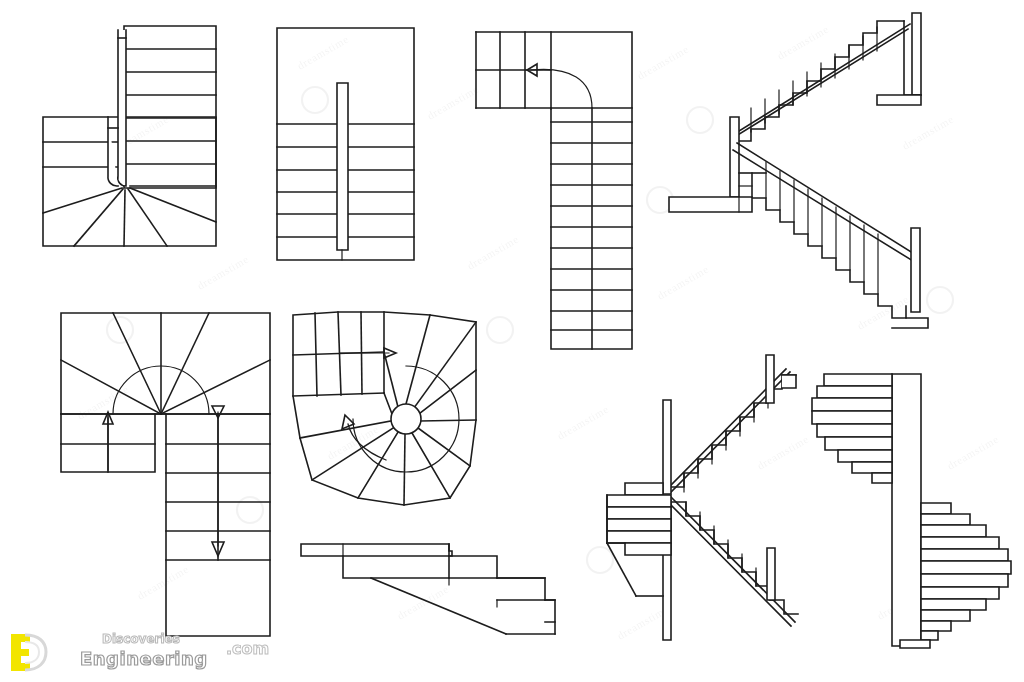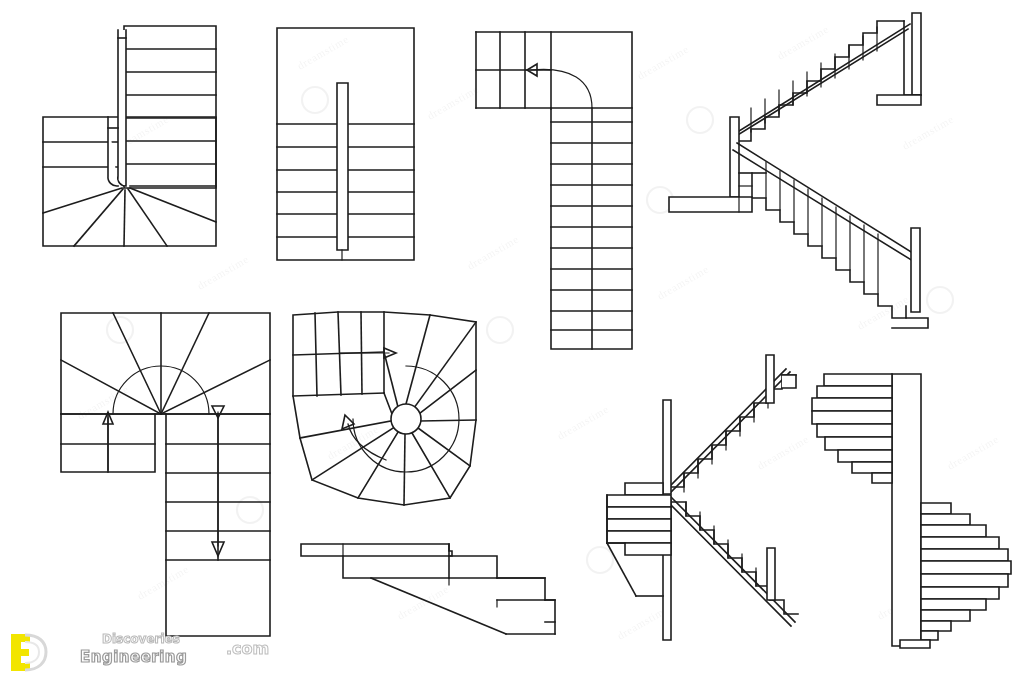--- a/index.html
+++ b/index.html
@@ -99,21 +99,21 @@
     font-size: 16px;
     color: #ffffff;
     -webkit-text-stroke: 1px #bdbdbd;
   }
   .brand-engineering {
     position: absolute;
     left: 22px;
     top: 18px;
     font-family: "DejaVu Sans", sans-serif;
     font-weight: bold;
-    font-size: 15px;
+    font-size: 18px;
     color: #ffffff;
     -webkit-text-stroke: 1.2px #9a9a9a;
     letter-spacing: 0.5px;
   }
 </style>
 </head>
 <body>
 
 <div id="sheet">
 <svg viewBox="0 0 1024 682" xmlns="http://www.w3.org/2000/svg">

